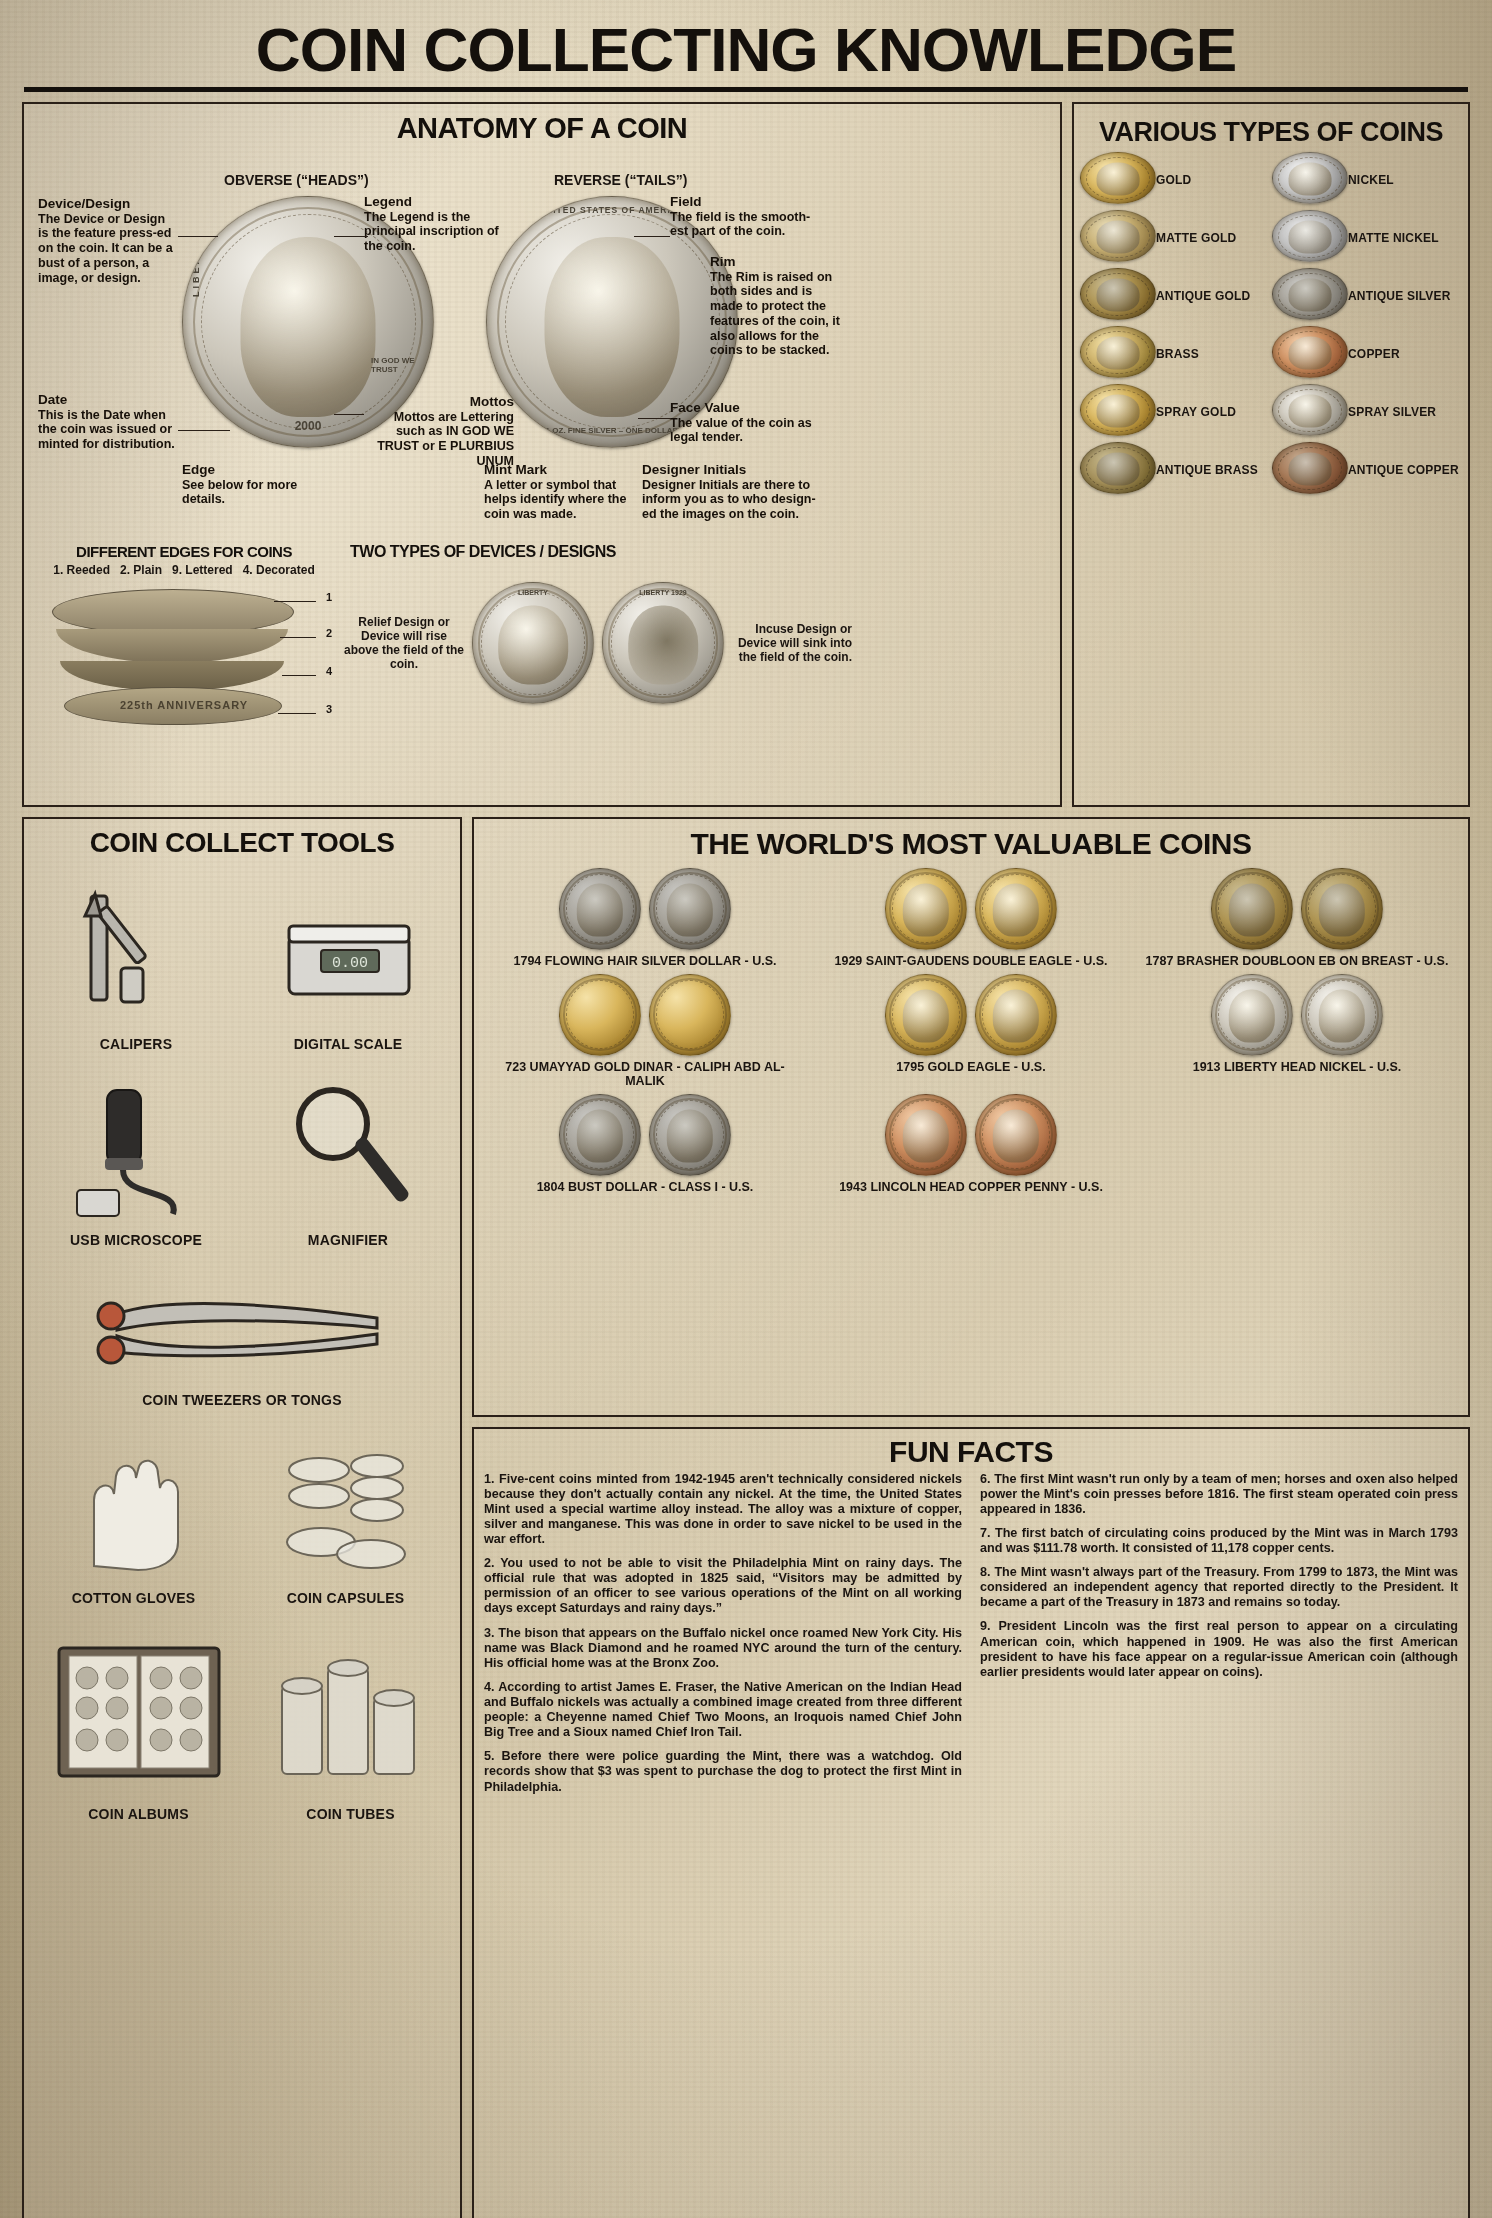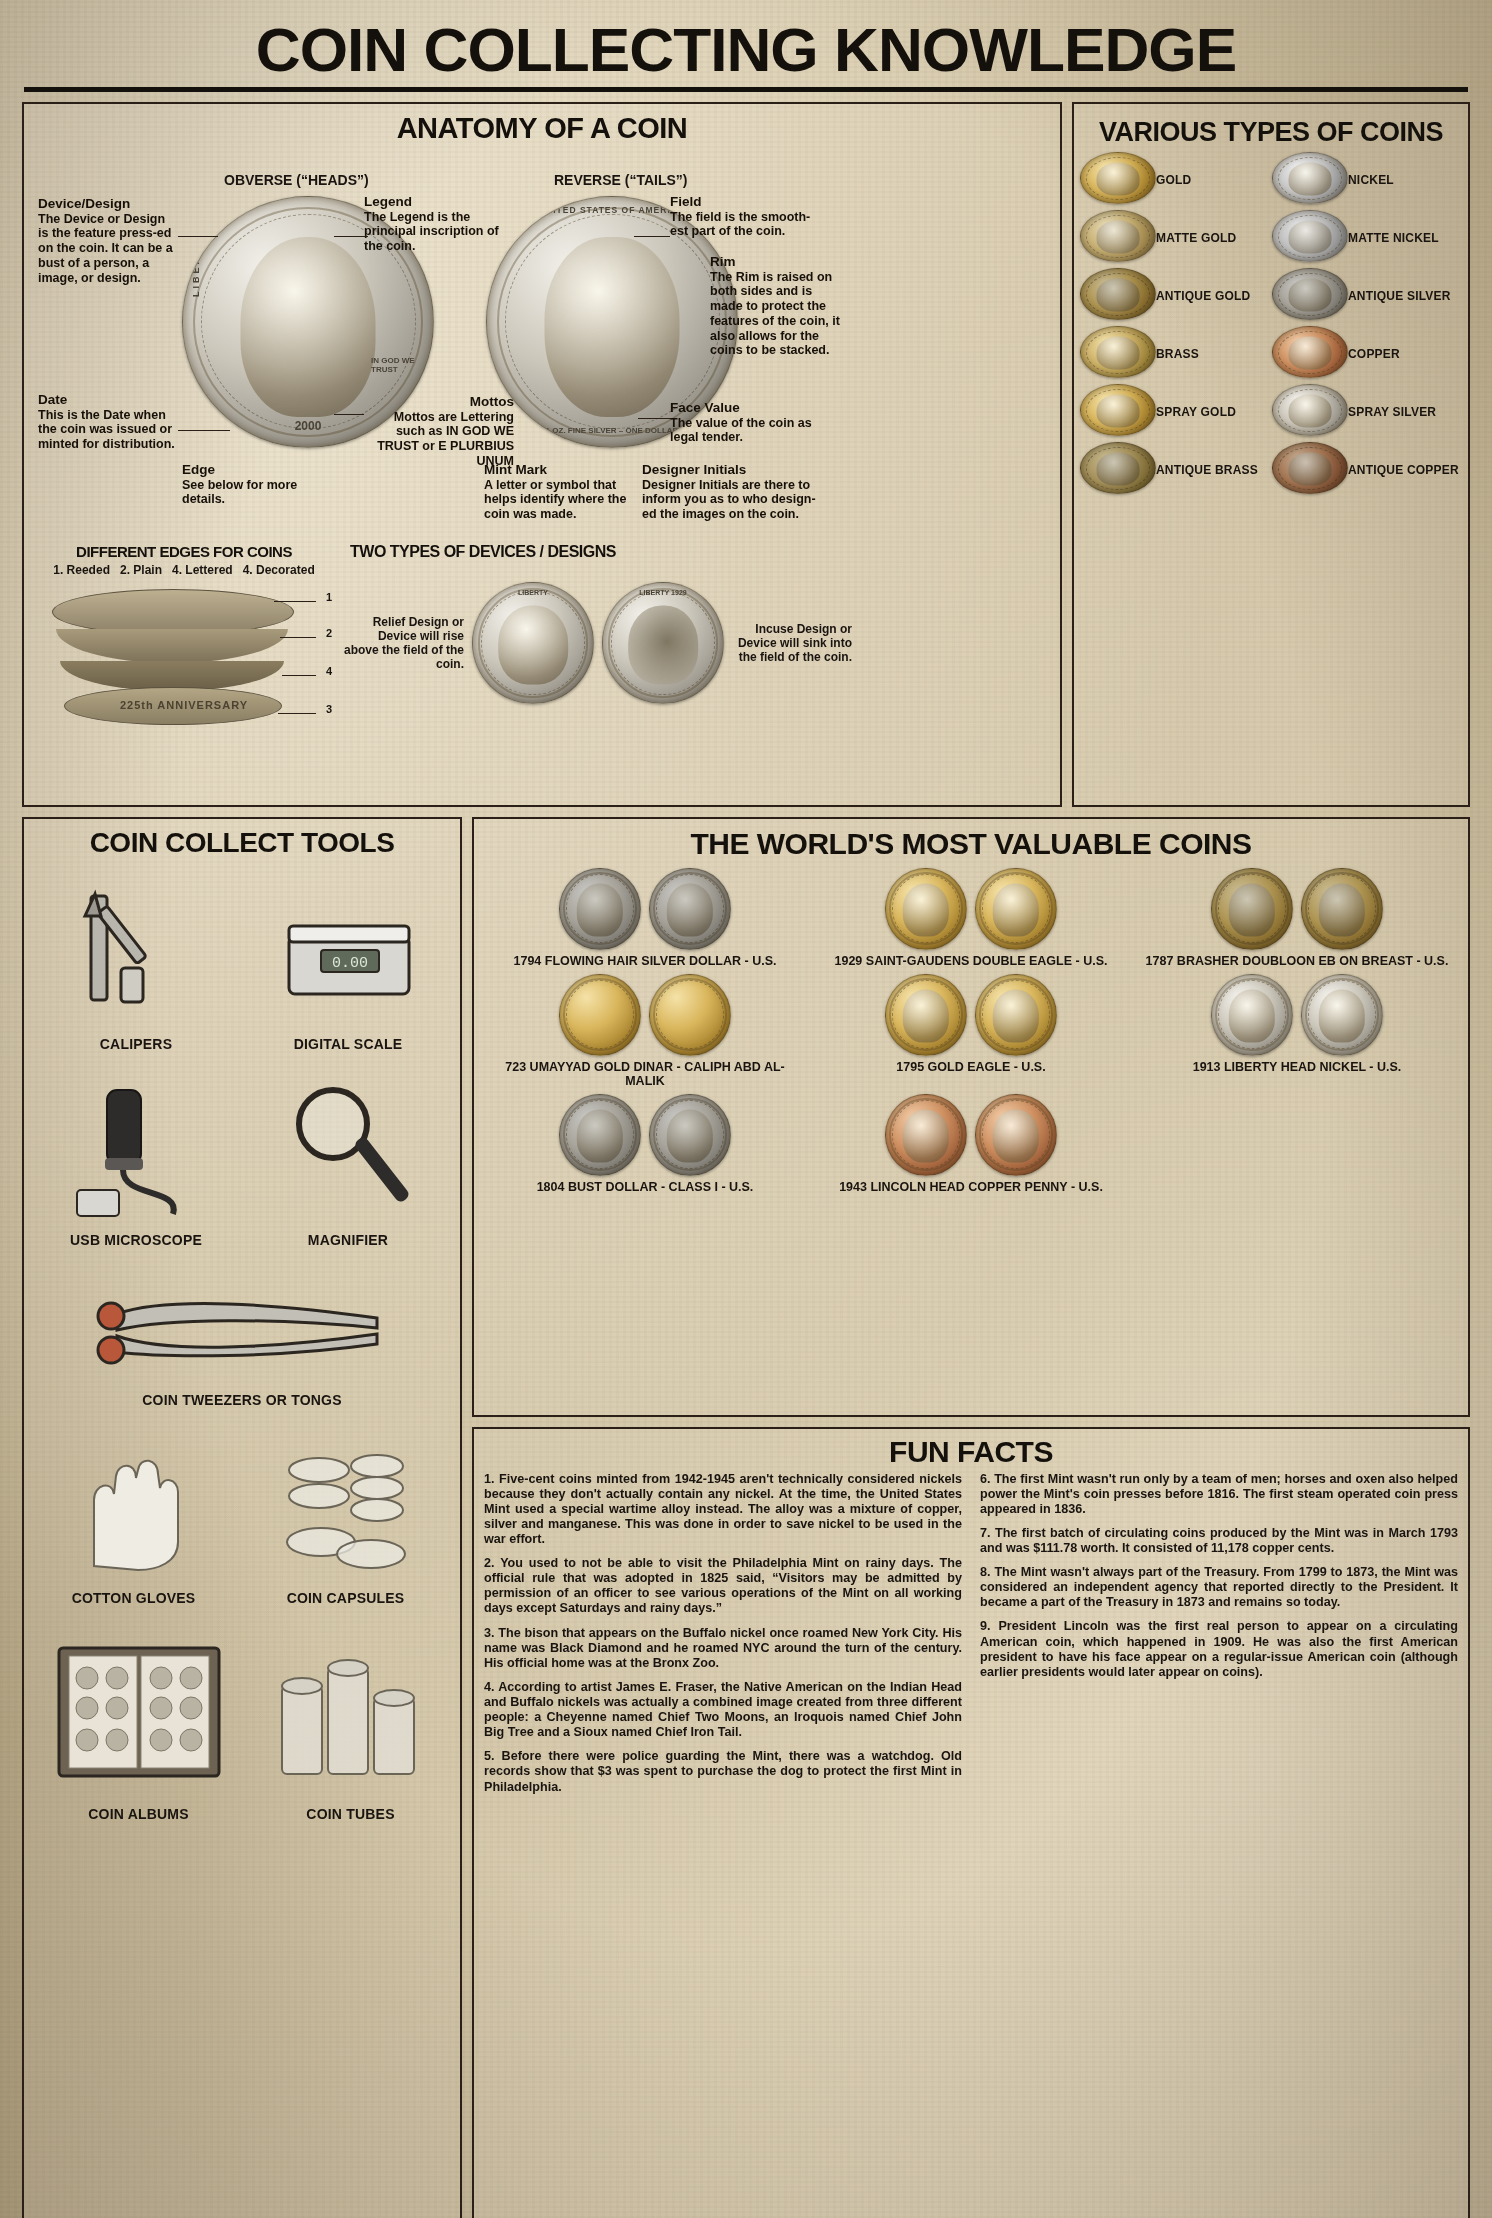--- a/index.html
+++ b/index.html
@@ -221,21 +221,21 @@
         <div class="leader" style="left:600px;top:92px;width:36px;height:1px;"></div>
         <div class="leader" style="left:604px;top:274px;width:32px;height:1px;"></div>
       </div>
 
       <div style="display:flex;gap:10px;height:250px;">
         <div style="width:300px;position:relative;">
           <div class="sec-title" style="font-size:15px;">DIFFERENT EDGES FOR COINS</div>
           <div style="display:flex;gap:10px;justify-content:center;margin-top:4px;font-size:12px;font-weight:900;">
             <span>1. Reeded</span>
             <span>2. Plain</span>
-            <span>4. Lettered</span>
+            <span>9. Lettered</span>
             <span>4. Decorated</span>
           </div>
           <div style="position:relative;margin-top:6px;height:150px;">
             <div style="position:absolute;left:18px;top:6px;width:240px;height:44px;border-radius:50%;background:linear-gradient(180deg,#bdb091,#8d8168);border:1px solid #5b5240;"></div>
             <div style="position:absolute;left:22px;top:46px;width:232px;height:34px;border-radius:0 0 50% 50%/0 0 100% 100%;background:linear-gradient(180deg,#a89b7c,#7d7158);"></div>
             <div style="position:absolute;left:26px;top:78px;width:224px;height:30px;border-radius:0 0 50% 50%/0 0 100% 100%;background:linear-gradient(180deg,#8a7d5f,#6a5f47);"></div>
             <div style="position:absolute;left:30px;top:104px;width:216px;height:36px;border-radius:50%;background:linear-gradient(180deg,#b3a685,#8a7e63);border:1px solid #5b5240;"></div>
             <div style="position:absolute;left:50%;top:116px;transform:translateX(-50%);font-size:11px;font-weight:900;color:#4b4231;letter-spacing:1px;">225th ANNIVERSARY</div>
             <div style="position:absolute;right:2px;top:8px;font-size:11px;font-weight:900;">1</div>
             <div style="position:absolute;right:2px;top:44px;font-size:11px;font-weight:900;">2</div>
@@ -244,21 +244,21 @@
             <div class="leader" style="left:240px;top:18px;width:42px;height:1px;"></div>
             <div class="leader" style="left:246px;top:54px;width:36px;height:1px;"></div>
             <div class="leader" style="left:248px;top:92px;width:34px;height:1px;"></div>
             <div class="leader" style="left:244px;top:130px;width:38px;height:1px;"></div>
           </div>
         </div>
 
         <div style="flex:1;position:relative;">
           <div class="sec-title" style="font-size:16px;text-align:left;padding-left:6px;">TWO TYPES OF DEVICES / DESIGNS</div>
           <div style="display:flex;align-items:center;gap:8px;margin-top:22px;">
-            <div class="small" style="width:120px;text-align:right;">Relief Design or Device will rise above the field of the coin.</div>
+            <div class="small" style="width:120px;text-align:center;">Relief Design or Device will rise above the field of the coin.</div>
             <div class="coin silver" style="width:120px;height:120px;">
               <div class="ring"></div>
                 <div class="fig"></div>
               <div style="position:absolute;left:50%;top:6px;transform:translateX(-50%);font-size:7px;font-weight:900;color:#4a4438;">LIBERTY</div>
             </div>
             <div class="coin silver" style="width:120px;height:120px;">
               <div class="ring"></div>
                 <div class="fig" style="background:radial-gradient(circle at 55% 45%, rgba(90,80,55,.7), rgba(200,192,175,.5));"></div>
               <div style="position:absolute;left:50%;top:6px;transform:translateX(-50%);font-size:7px;font-weight:900;color:#4a4438;">LIBERTY 1929</div>
             </div>

